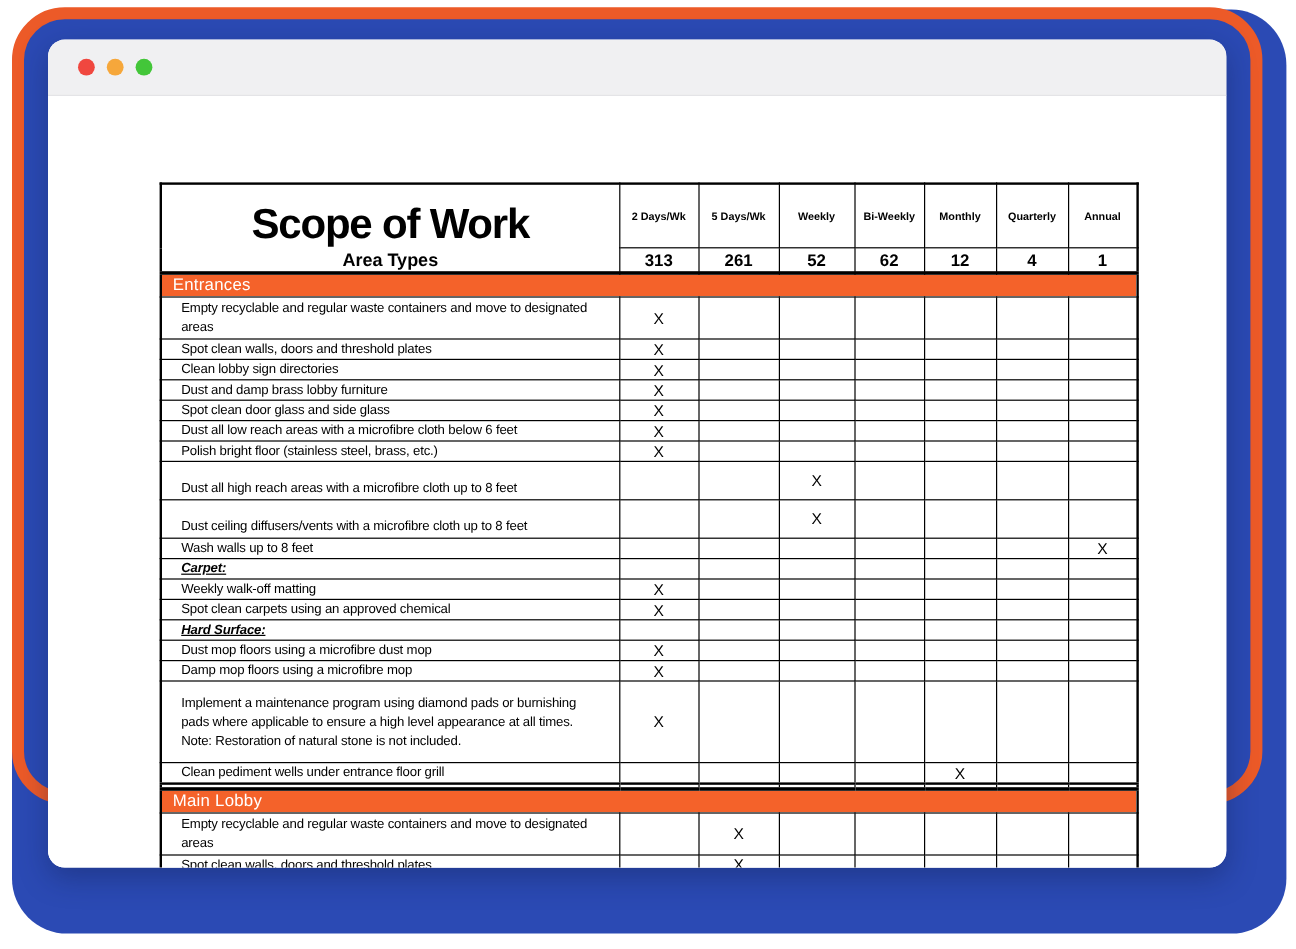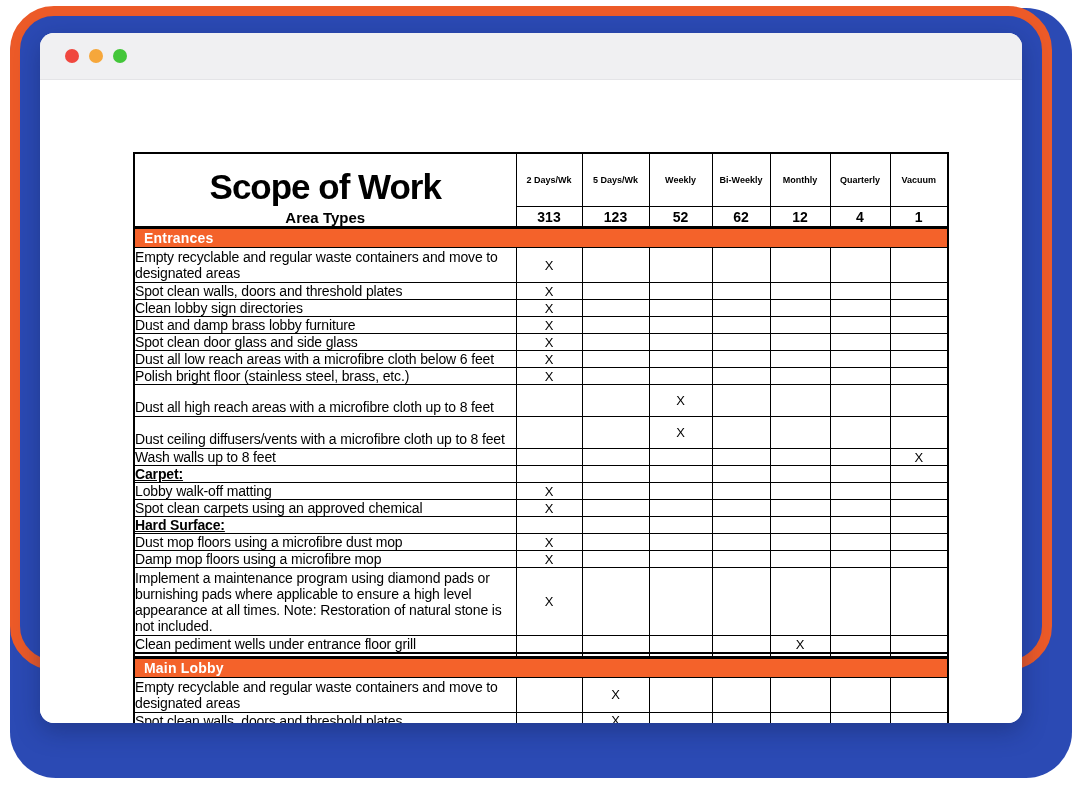--- a/index.html
+++ b/index.html
@@ -45,36 +45,36 @@
   tr.hdr-labels { height:46px; }
   tr.hdr-labels th { font-size:9px; font-weight:700; text-align:center; vertical-align:middle; }
   tr.hdr-values { height:17px; }
   tr.hdr-values th { font-size:14px; font-weight:700; text-align:center; vertical-align:middle; }
 
   tr.band { height:20px; }
   tr.band td {
     border-top:3px solid #000; border-bottom:1px solid #000;
     padding-left:9px; vertical-align:middle;
   }
-  tr.band td .band-label { color:#fff; font-weight:700; font-size:14px; letter-spacing:.2px; }
+  tr.band td .band-label { color:#fff; font-weight:400; font-size:14px; letter-spacing:.2px; }
 
   tr.divider { height:4px; }
   tr.divider td { border-top:2px solid #000; border-bottom:3px solid #000; padding:0; }
 
   tbody tr.task-row { height:17px; }
   tbody tr.r-two  { height:35px; }
   tbody tr.r-tall { height:32px; }
   tbody tr.r-big  { height:68px;margin-left:48px; }
 
   td.task {
-    font-size:14px; line-height:16px; padding:0 0; letter-spacing:-0.15px;
+    font-size:11px; line-height:16px; padding:0 16px; letter-spacing:-0.15px;
     vertical-align:middle;
   }
   tr.r-tall td.task { vertical-align:bottom; padding-bottom:1px; }
-  td.task.subheader { font-weight:700; text-decoration:underline; }
+  td.task.subheader { font-weight:700; text-decoration:underline;font-style:italic; }
 
   td.mark { text-align:center; vertical-align:middle; font-size:13px; }
 </style>
 </head>
 <body>
 
 <div class="stage">
   <div class="blue-bg"></div>
   <div class="orange-ring"></div>
 
@@ -102,25 +102,25 @@
             <th class="title-cell" rowspan="2">
               <div class="big-title">Scope of Work</div>
               <div class="subtitle">Area Types</div>
             </th>
           <th>2 Days/Wk</th>
               <th>5 Days/Wk</th>
               <th>Weekly</th>
               <th>Bi-Weekly</th>
               <th>Monthly</th>
               <th>Quarterly</th>
-              <th>Vacuum</th>
+              <th>Annual</th>
             </tr>
           <tr class="hdr-values" id="hdr-values">
               <th>313</th>
-              <th>123</th>
+              <th>261</th>
               <th>52</th>
               <th>62</th>
               <th>12</th>
               <th>4</th>
               <th>1</th>
             </tr>
         </thead>
         <tbody id="tbody">
             <tr class="band">
               <td colspan="8" style="background: rgb(244, 98, 42);"><span class="band-label">Entrances</span></td>
@@ -229,21 +229,21 @@
               <td class="task subheader">Carpet:</td>
               <td class="mark"></td>
               <td class="mark"></td>
               <td class="mark"></td>
               <td class="mark"></td>
               <td class="mark"></td>
               <td class="mark"></td>
               <td class="mark"></td>
             </tr>
             <tr class="task-row">
-              <td class="task">Lobby walk-off matting</td>
+              <td class="task">Weekly walk-off matting</td>
               <td class="mark">X</td>
               <td class="mark"></td>
               <td class="mark"></td>
               <td class="mark"></td>
               <td class="mark"></td>
               <td class="mark"></td>
               <td class="mark"></td>
             </tr>
             <tr class="task-row">
               <td class="task">Spot clean carpets using an approved chemical</td>

